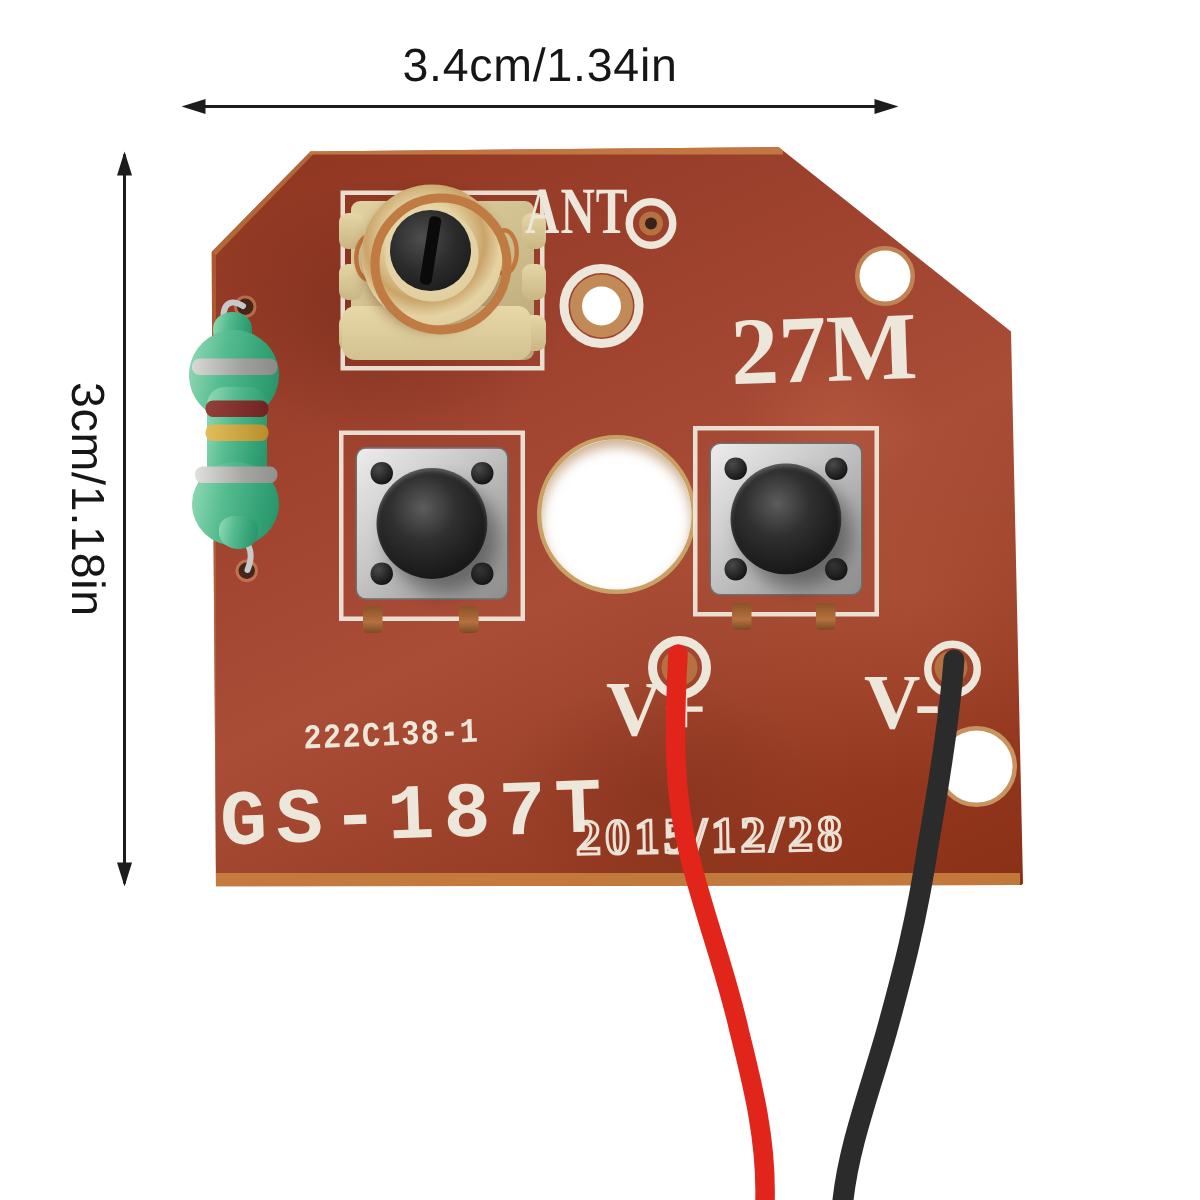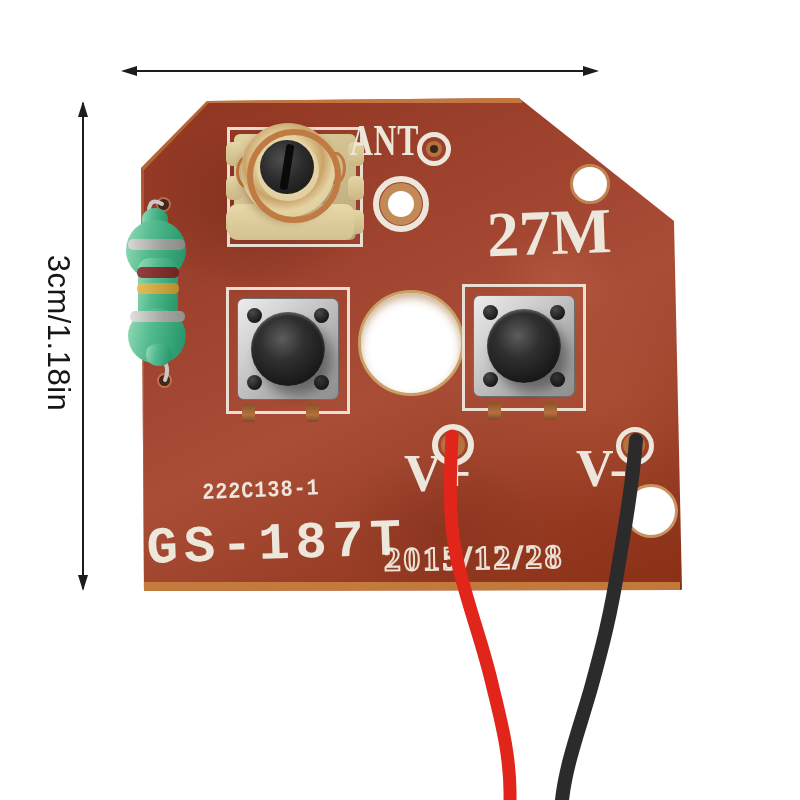--- a/index.html
+++ b/index.html
@@ -56,20 +56,21 @@
   svg.overlay{position:absolute;left:0;top:0;pointer-events:none;}
   .wire-red{stroke:var(--red-wire,#e2251b);}
   .wire-black{stroke:var(--black-wire,#2b2b2b);}
   .lead{stroke:#c9c9c9;}
 </style>
 </head>
 <body>
 
 <div id="stage">
 
+  <div class="abs dim-text" style="left:200px;top:26px;width:320px;text-align:center;">3.4cm/1.34in</div>
   <div class="abs dim-line-h" style="left:124px;top:70px;width:472px;"></div>
   <div class="abs arr arr-left" style="left:121px;top:66px;"></div>
   <div class="abs arr arr-right" style="left:583px;top:66px;"></div>
 
   <div class="abs dim-text" style="left:-92px;top:315px;width:300px;text-align:center;transform:rotate(90deg);">3cm/1.18in</div>
   <div class="abs dim-line-v" style="left:82px;top:103px;height:486px;"></div>
   <div class="abs arr arr-up" style="left:78px;top:101px;"></div>
   <div class="abs arr arr-down" style="left:78px;top:575px;"></div>
 
   <div id="board" class="abs">

